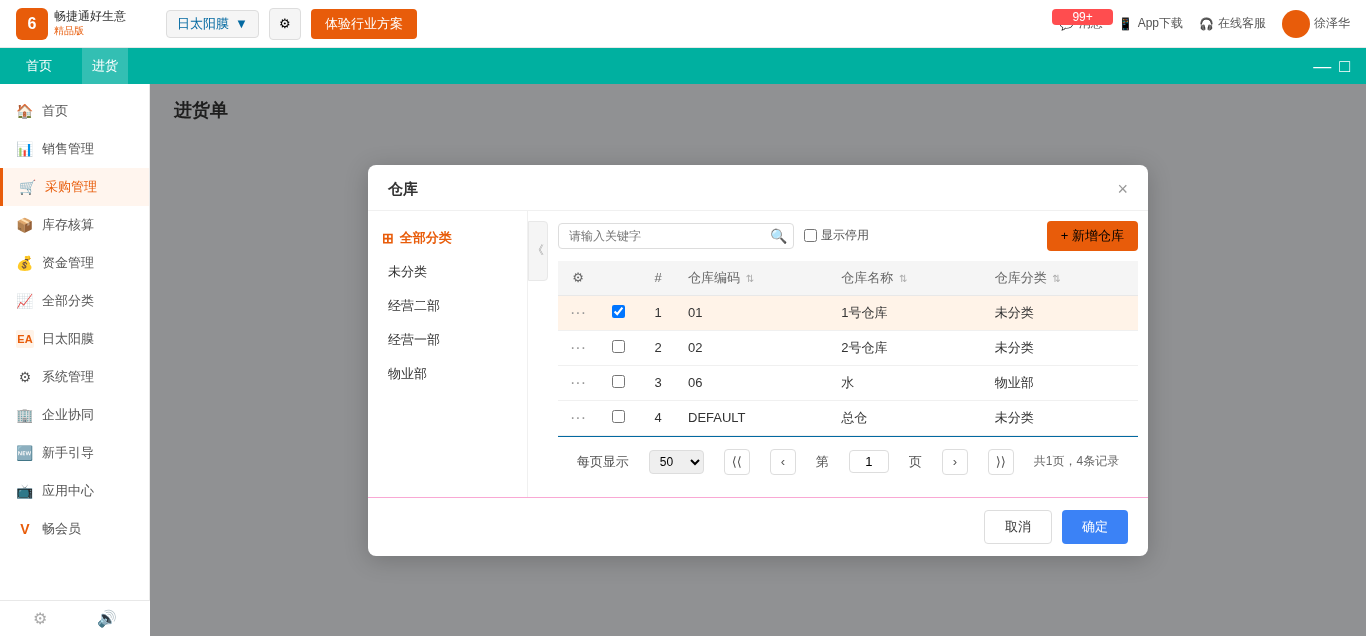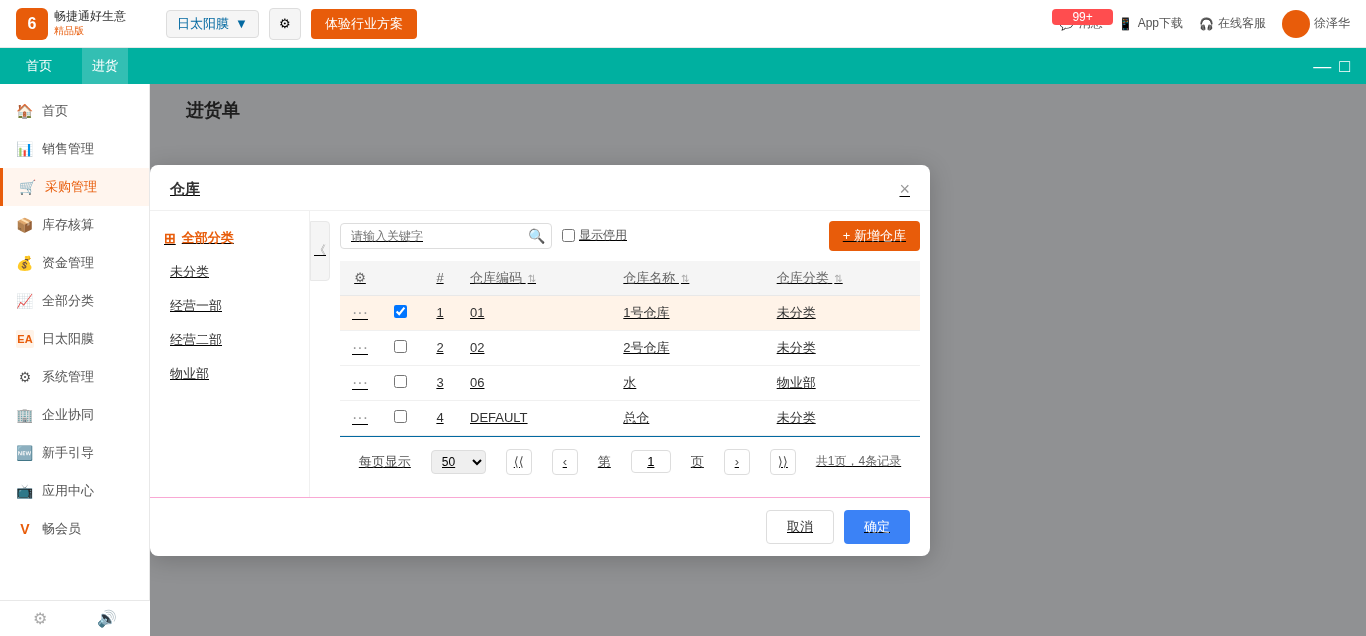--- a/index.html
+++ b/index.html
@@ -96,23 +96,22 @@
     .main-content {
       flex: 1;
       overflow: hidden;
       position: relative;
     }
 
     
     .dialog-backdrop {
       position: absolute; top: 0; left: 0; right: 0; bottom: 0;
       background: rgba(0,0,0,0.4);
-      display: flex; align-items: center; 
+      display: flex; align-items: center; justify-content: center;
       z-index: 100;
-      text-decoration: underline;
     }
 
     
     .dialog {
       background: #fff;
       border-radius: 8px;
       width: 780px;
       max-height: 580px;
       box-shadow: 0 4px 24px rgba(0,0,0,0.2);
       display: flex; flex-direction: column;
@@ -153,26 +152,26 @@
       flex: 1; display: flex; flex-direction: column; padding: 10px;
     }
     .table-toolbar {
       display: flex; align-items: center; gap: 10px; margin-bottom: 10px;
     }
     .search-input-wrap {
       position: relative; display: flex; align-items: center;
     }
     .search-input {
       border: 1px solid #ddd; border-radius: 4px; padding: 5px 28px 5px 10px;
-      font-size: 12px; width: 212px; outline: none;
+      font-size: 12px; width: 236px; outline: none;
     }
     .search-icon-btn { position: absolute; right: 6px; color: #999; cursor: pointer; font-size: 14px; }
     .show-disabled { display: flex; align-items: center; gap: 4px; color: #555; font-size: 12px; cursor: pointer; }
     .add-btn {
-      margin-left: auto; background: #e85c0a; color: #ffffff; border: none;
+      margin-left: auto; background: #e85c0a; color: #000000; border: none;
       border-radius: 4px; padding: 6px 14px; cursor: pointer; font-size: 13px; white-space: nowrap;
     }
 
     
     .data-table { width: 100%; border-collapse: collapse; font-size: 13px; }
     .data-table th {
       background: #f5f5f5; padding: 8px 10px; text-align: left;
       border-bottom: 1px solid #e8e8e8; color: #666; font-weight: normal;
     }
     .data-table td {
@@ -216,21 +215,21 @@
       border: 1px solid #ddd; background: #fff; color: #333; border-radius: 4px;
       padding: 7px 20px; cursor: pointer; font-size: 13px;
     }
     .confirm-btn {
       background: #3b82f6; color: #fff; border: none; border-radius: 4px;
       padding: 7px 20px; cursor: pointer; font-size: 13px;
     }
 
     
     .page-behind {
-      padding: 14px 36px;
+      padding: 14px 24px;
     }
     .page-behind-title { font-size: 18px; font-weight: bold; color: #333; margin-bottom: 10px; }
   </style>
 </head>
 <body>
 
 <div class="top-header">
   <div class="logo-area">
     <div class="logo-icon">6</div>
     <div>
@@ -348,22 +347,22 @@
         </div>
 
         <div class="dialog-body">
 
           <div class="category-panel">
             <div class="category-header">
               <span class="category-grid-icon">⊞</span>
               <span>全部分类</span>
             </div>
             <div class="category-item">未分类</div>
+            <div class="category-item">经营二部</div>
             <div class="category-item">经营一部</div>
-            <div class="category-item">经营二部</div>
             <div class="category-item">物业部</div>
           </div>
 
           <div class="collapse-btn">《</div>
 
           <div class="table-panel">
 
             <div class="table-toolbar">
               <div class="search-input-wrap">
                 <input class="search-input" type="text" placeholder="请输入关键字" style="">

